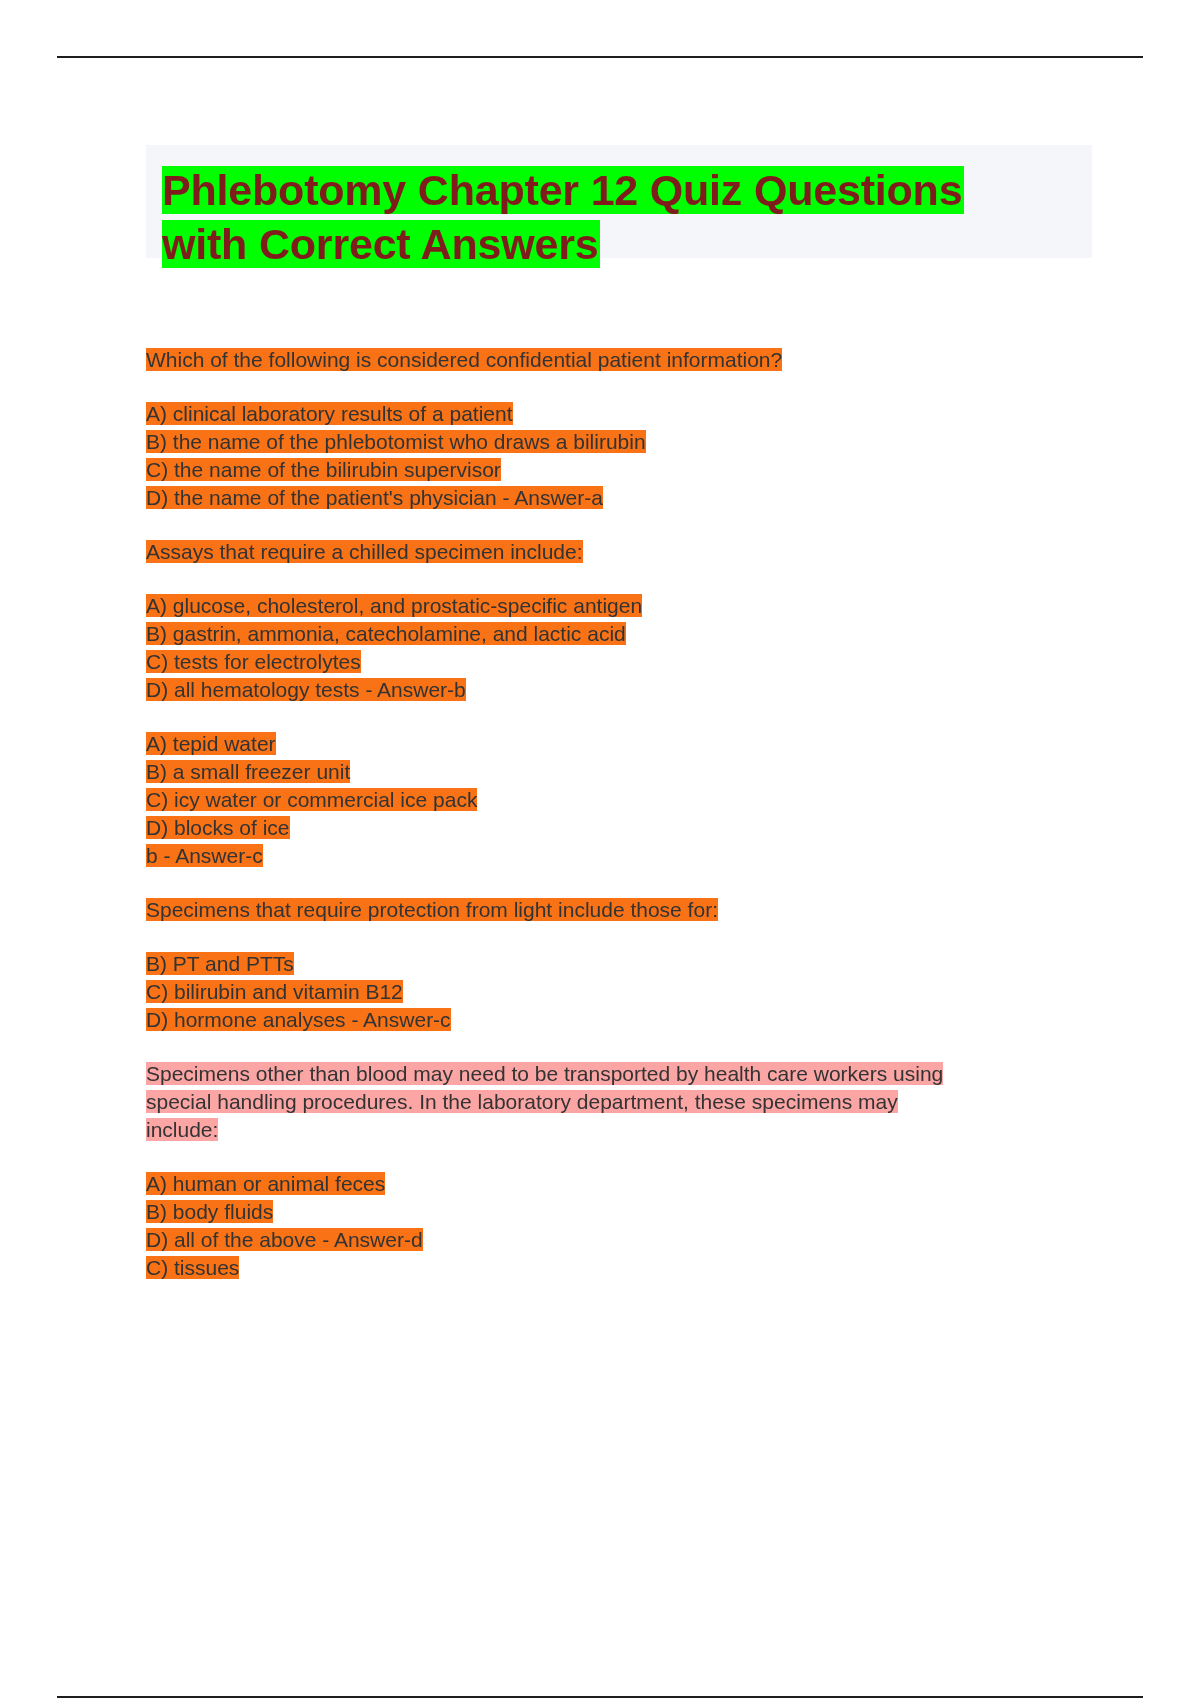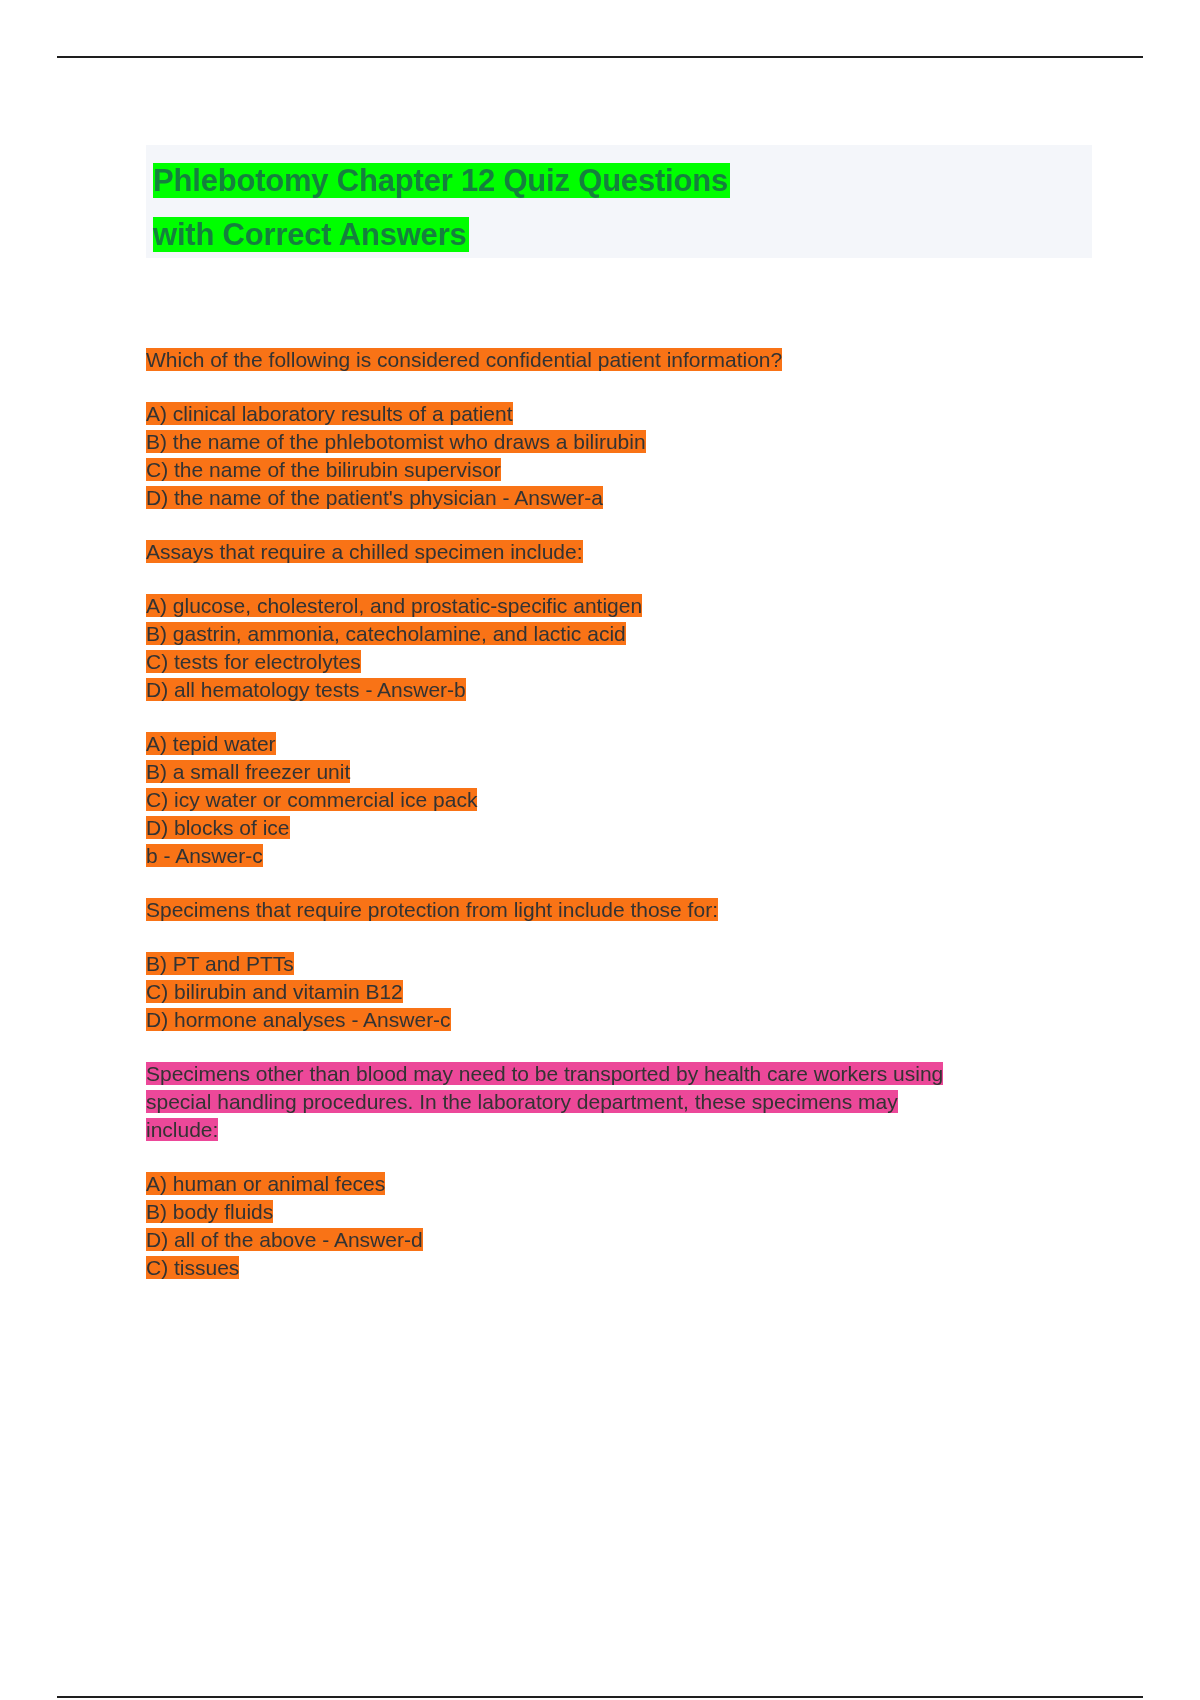--- a/index.html
+++ b/index.html
@@ -2,30 +2,30 @@
 <html><head>
 <meta charset="utf-8">
 <style>
   html, body { margin: 0; padding: 0; background: #ffffff; }
   body { width: 1200px; height: 1700px; position: relative; overflow: hidden;
          font-family: "Liberation Sans", sans-serif; color: #333333; }
   .rule { position: absolute; left: 57px; width: 1086px; height: 2px; background: #1e1e1e; }
   .rule.top { top: 56px; }
   .rule.bottom { top: 1696px; }
   .title-panel { position: absolute; left: 146px; top: 145px; width: 946px; height: 113px; background: #f4f6fa; }
-  .title { position: absolute; left: 146px; top: 147px; margin: 7px; font-size: 31px; font-weight: bold;
-           line-height: 54px; color: #15803d; letter-spacing: -0.2px; }
+  .title { position: absolute; left: 146px; top: 147px; margin: 16px; font-size: 43px; font-weight: bold;
+           line-height: 54px; color: #7f1d1d; letter-spacing: -0.2px; }
   .title span { background: #00ff00; padding-right: 2px; }
   .content { position: absolute; left: 146px; top: 346px; width: 950px; }
   .q { margin: 0 0 26px 0; }
   .line { display: block; font-size: 21px; line-height: 28px; }
   .line span { background: #f97316; }
   .stem { margin-bottom: 26px; }
   .stem.multi { width: 940px; }
-  .stem.multi .line span { background: #ec4899; }
+  .stem.multi .line span { background: #fca5a5; }
 </style>
 </head>
 <body>
 
 <div class="rule top"></div>
 
 <div class="title-panel"></div>
 <h1 class="title">
   <span>Phlebotomy Chapter 12 Quiz Questions</span><br>
   <span>with Correct Answers</span>

